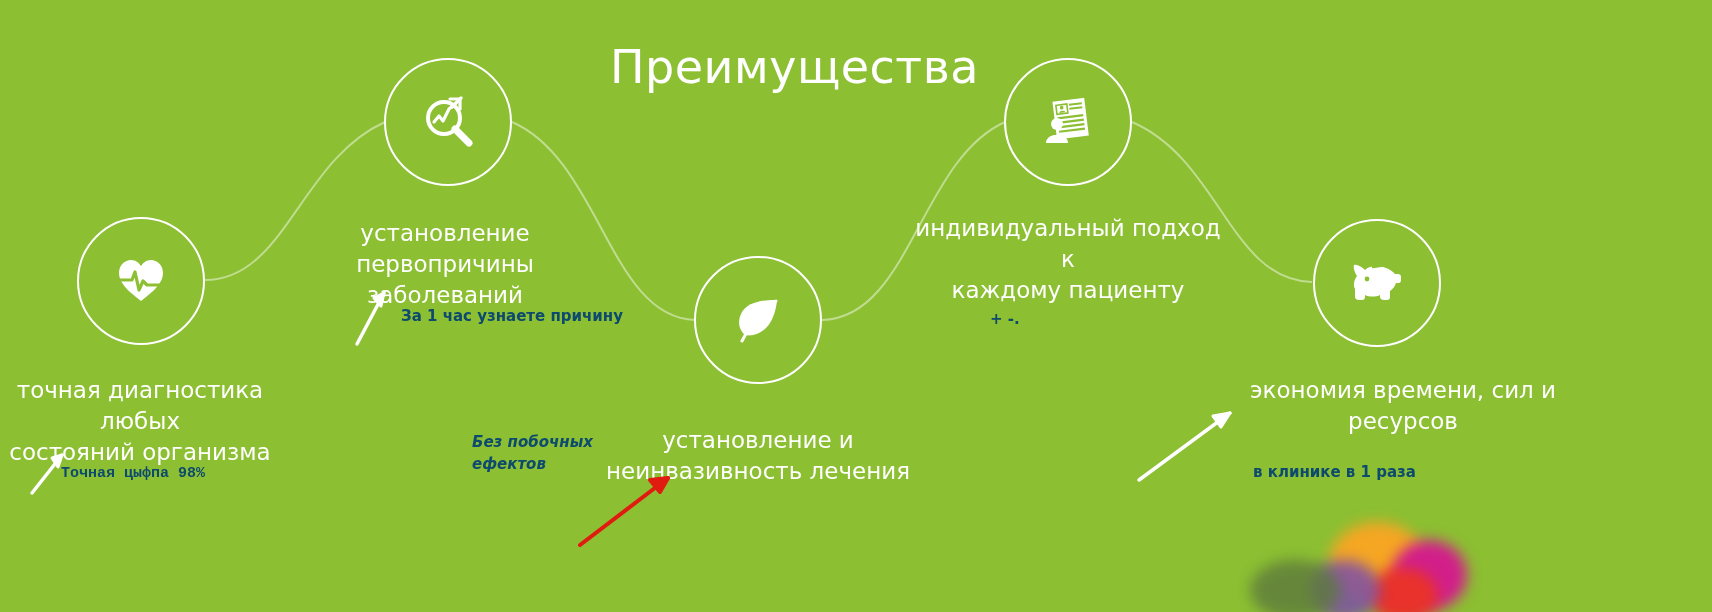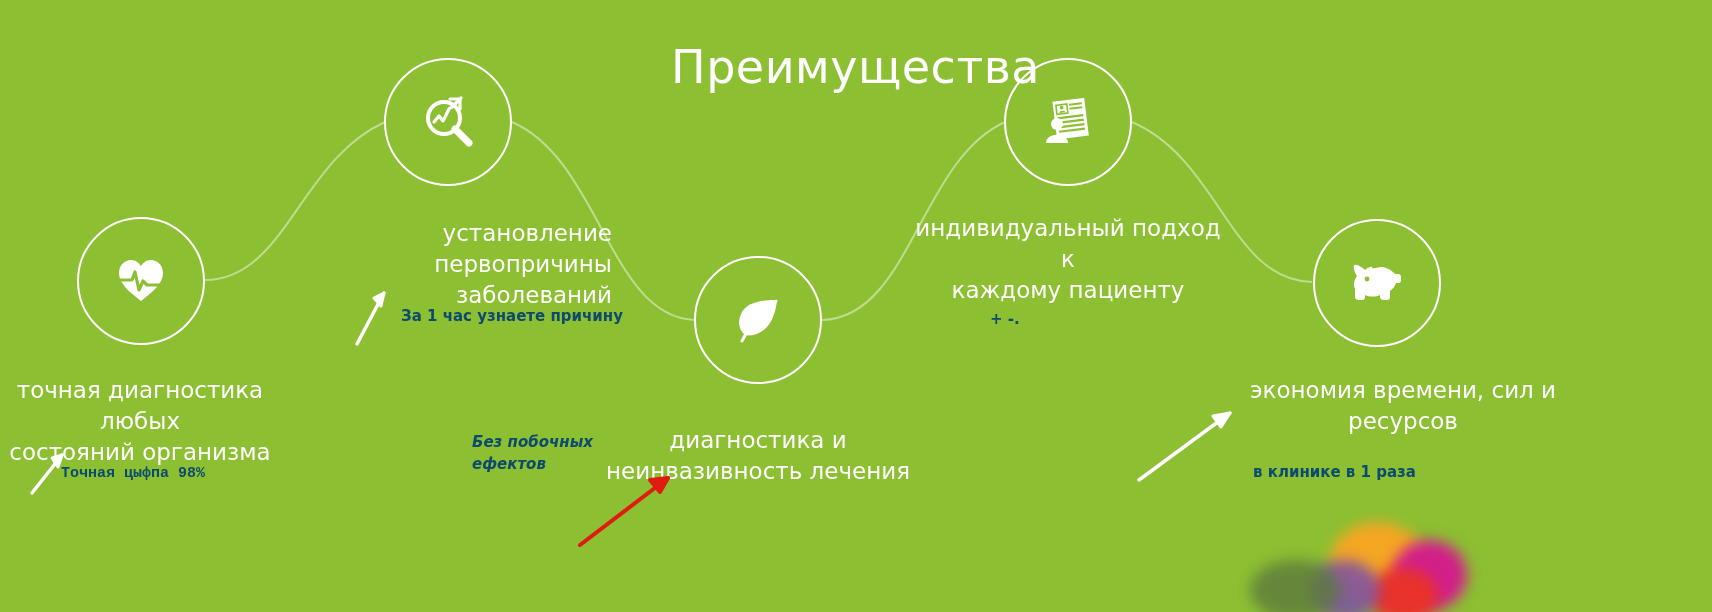--- a/index.html
+++ b/index.html
@@ -23,21 +23,21 @@
     top: 0;
     width: 1712px;
     height: 612px;
     pointer-events: none;
   }
   .section-title {
     position: absolute;
     left: 610px;
     top: 40px;
     width: 430px;
-    text-align: right;
+    text-align: left;
     color: #ffffff;
     font-size: 46px;
     font-weight: 400;
     letter-spacing: 0.5px;
     white-space: nowrap;
   }
   .node-circle {
     position: absolute;
     border: 2px solid #ffffff;
     border-radius: 50%;
@@ -106,35 +106,35 @@
     <span>
       <svg width="52" height="52" viewBox="0 0 52 52">
         <circle cx="22" cy="22" r="16" fill="none" stroke="#ffffff" stroke-width="4"></circle>
         <path d="M33 33 L47 47" stroke="#ffffff" stroke-width="7" stroke-linecap="round"></path>
         <path d="M12 26 L17 20 L21 25 L27 13 L33 8" fill="none" stroke="#ffffff" stroke-width="3.2" stroke-linejoin="round" stroke-linecap="round"></path>
         <path d="M28 3 L38 3 L38 13" fill="none" stroke="#ffffff" stroke-width="3.2" stroke-linejoin="round" stroke-linecap="round"></path>
         <path d="M30 11 L39 2" stroke="#ffffff" stroke-width="3.2" stroke-linecap="round"></path>
       </svg>
     </span>
   </div>
-  <div class="node-label" style="left:292px; top:218px; width:320px;text-align:right;">
+  <div class="node-label" style="left:285px; top:218px; width:320px;">
     <div>установление</div>
     <div>первопричины заболеваний</div>
   </div>
 
   <div class="node-circle" style="left:694px; top:256px; width:128px; height:128px;">
     <span>
       <svg width="44" height="46" viewBox="0 0 44 46">
         <path d="M41 3 C41 3, 12 1, 5 17 C-1 31, 9 38, 9 38 C9 38, 20 41, 30 31 C40 21, 41 3, 41 3 Z" fill="#ffffff"></path>
         <path d="M40 4 C30 10, 16 24, 6 44" fill="none" stroke="#ffffff" stroke-width="3" stroke-linecap="round"></path>
       </svg>
     </span>
   </div>
   <div class="node-label" style="left:598px; top:425px; width:320px;">
-    <div>диагностика и</div>
+    <div>установление и</div>
     <div>неинвазивность лечения</div>
   </div>
 
   <div class="node-circle" style="left:1004px; top:58px; width:128px; height:128px;">
     <span>
       <svg width="50" height="48" viewBox="0 0 50 48">
         <g transform="rotate(-7 25 24)">
           <rect x="12" y="2" width="32" height="38" fill="#ffffff"></rect>
           <rect x="15" y="6" width="11" height="9" fill="none" stroke="#8cbf32" stroke-width="1.6"></rect>
           <circle cx="20.5" cy="9" r="1.8" fill="#8cbf32"></circle>

